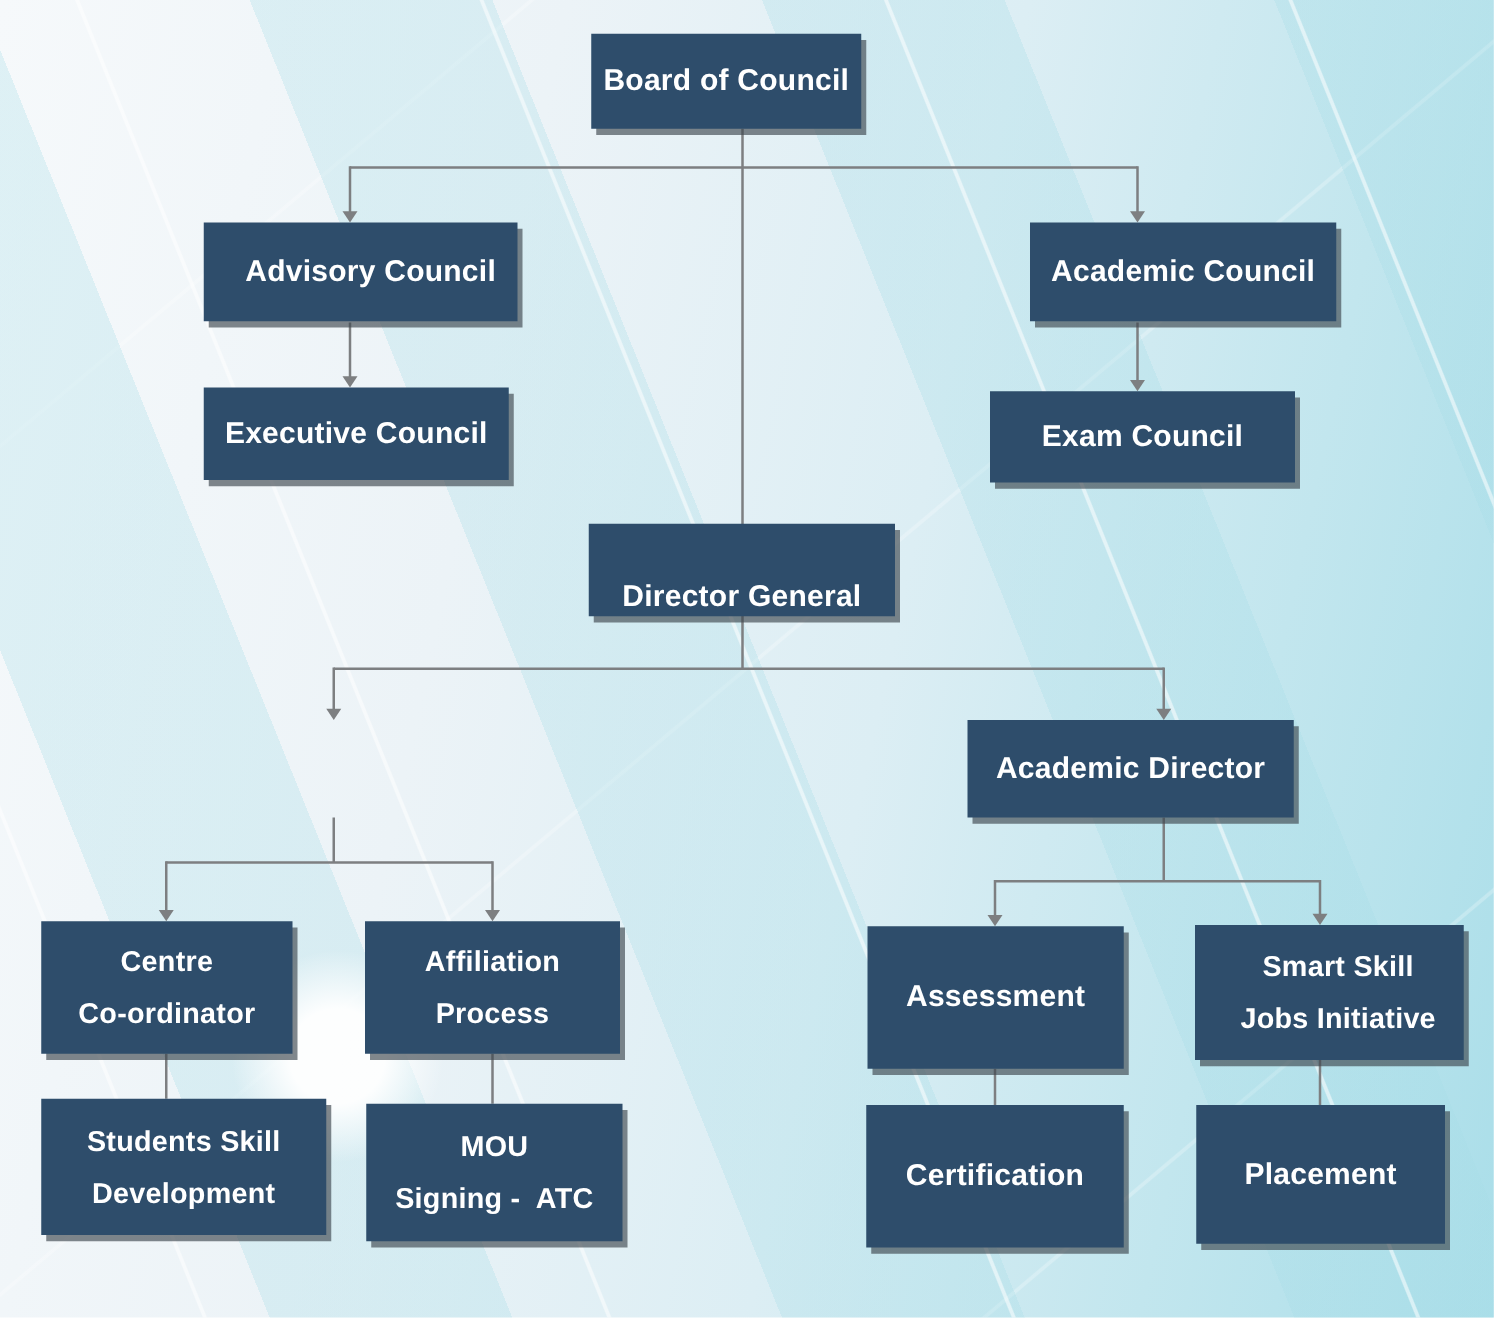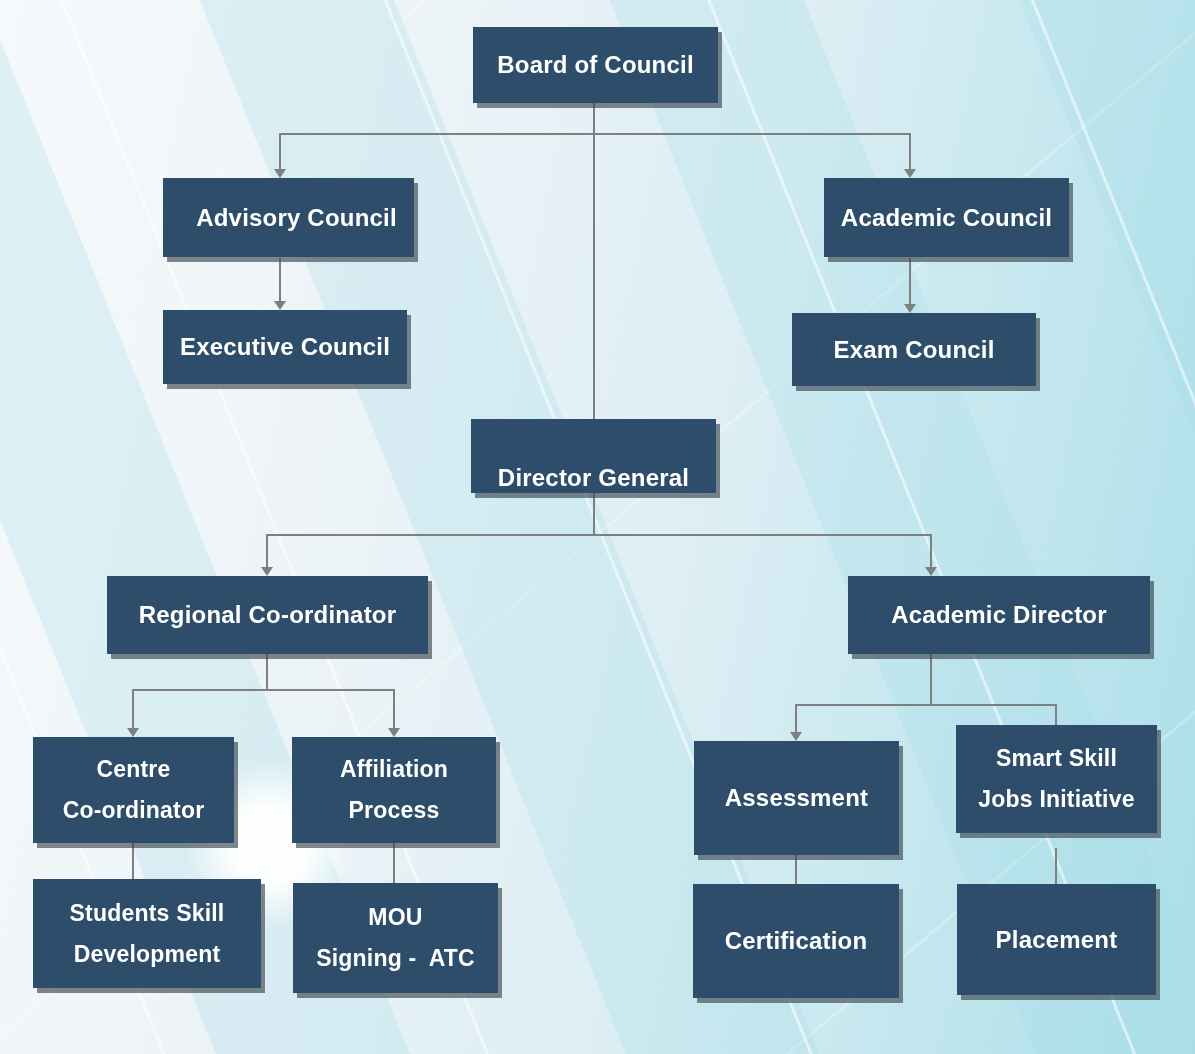--- a/index.html
+++ b/index.html
@@ -39,34 +39,34 @@
   .trunk{width:5px;}
   .v-line{width:2px;}
   .h-line{height:2px;}
   .arrowhead{
     position:absolute;width:0;height:0;
     border-left:6px solid transparent;
     border-right:6px solid transparent;
     border-top:9px solid #7d7f81;
   }
   
-  .n-board{left:473px;top:27px;width:245px;height:76px;}
+  .n-board{left:473px;top:27px;width:216px;height:76px;}
   .n-advisory{left:163px;top:178px;width:235px;height:79px;padding-left:16px;}
   .n-executive{left:163px;top:310px;width:244px;height:74px;}
   .n-academic-council{left:824px;top:178px;width:245px;height:79px;}
   .n-exam{left:792px;top:313px;width:244px;height:73px;}
   .n-director-general{left:471px;top:419px;width:245px;height:74px;align-items:flex-end;}
   .n-regional{left:107px;top:576px;width:321px;height:78px;}
-  .n-academic-director{left:848px;top:576px;width:302px;height:78px;align-items:center;}
+  .n-academic-director{left:774px;top:576px;width:261px;height:78px;align-items:center;}
   .n-centre{left:33px;top:737px;width:201px;height:106px;}
   .n-affiliation{left:292px;top:737px;width:204px;height:106px;}
   .n-students{left:33px;top:879px;width:228px;height:109px;}
   .n-mou{left:293px;top:883px;width:205px;height:110px;}
   .n-assessment{left:694px;top:741px;width:205px;height:114px;text-align:center;}
-  .n-smart-skill{left:956px;top:725px;width:201px;height:108px;}
+  .n-smart-skill{left:956px;top:740px;width:201px;height:108px;padding-left:14px;}
   .n-certification{left:693px;top:884px;width:206px;height:114px;}
   .n-placement{left:957px;top:884px;width:199px;height:111px;}
 </style>
 </head>
 <body>
 
 <div class="stage">
 
   <div class="v-line trunk" style="left:593px;top:103px;height:432px;"></div>
   <div class="h-line" style="left:280px;top:133px;width:630px;"></div>
@@ -111,23 +111,20 @@
   </div>
   <div class="node n-academic-council fs-lg">
     <span class="node-label">Academic Council</span>
   </div>
   <div class="node n-exam fs-lg">
     <span class="node-label">Exam Council</span>
   </div>
   <div class="node n-director-general fs-lg">
     <span class="node-label">Director General</span>
   </div>
-  <div class="node n-regional fs-lg">
-    <span class="node-label">Regional Co-ordinator</span>
-  </div>
   <div class="node n-academic-director fs-lg">
     <span class="node-label">Academic Director</span>
   </div>
   <div class="node n-centre fs-md">
     <span class="node-label">Centre
 Co-ordinator</span>
   </div>
   <div class="node n-affiliation fs-md">
     <span class="node-label">Affiliation
 Process</span>

